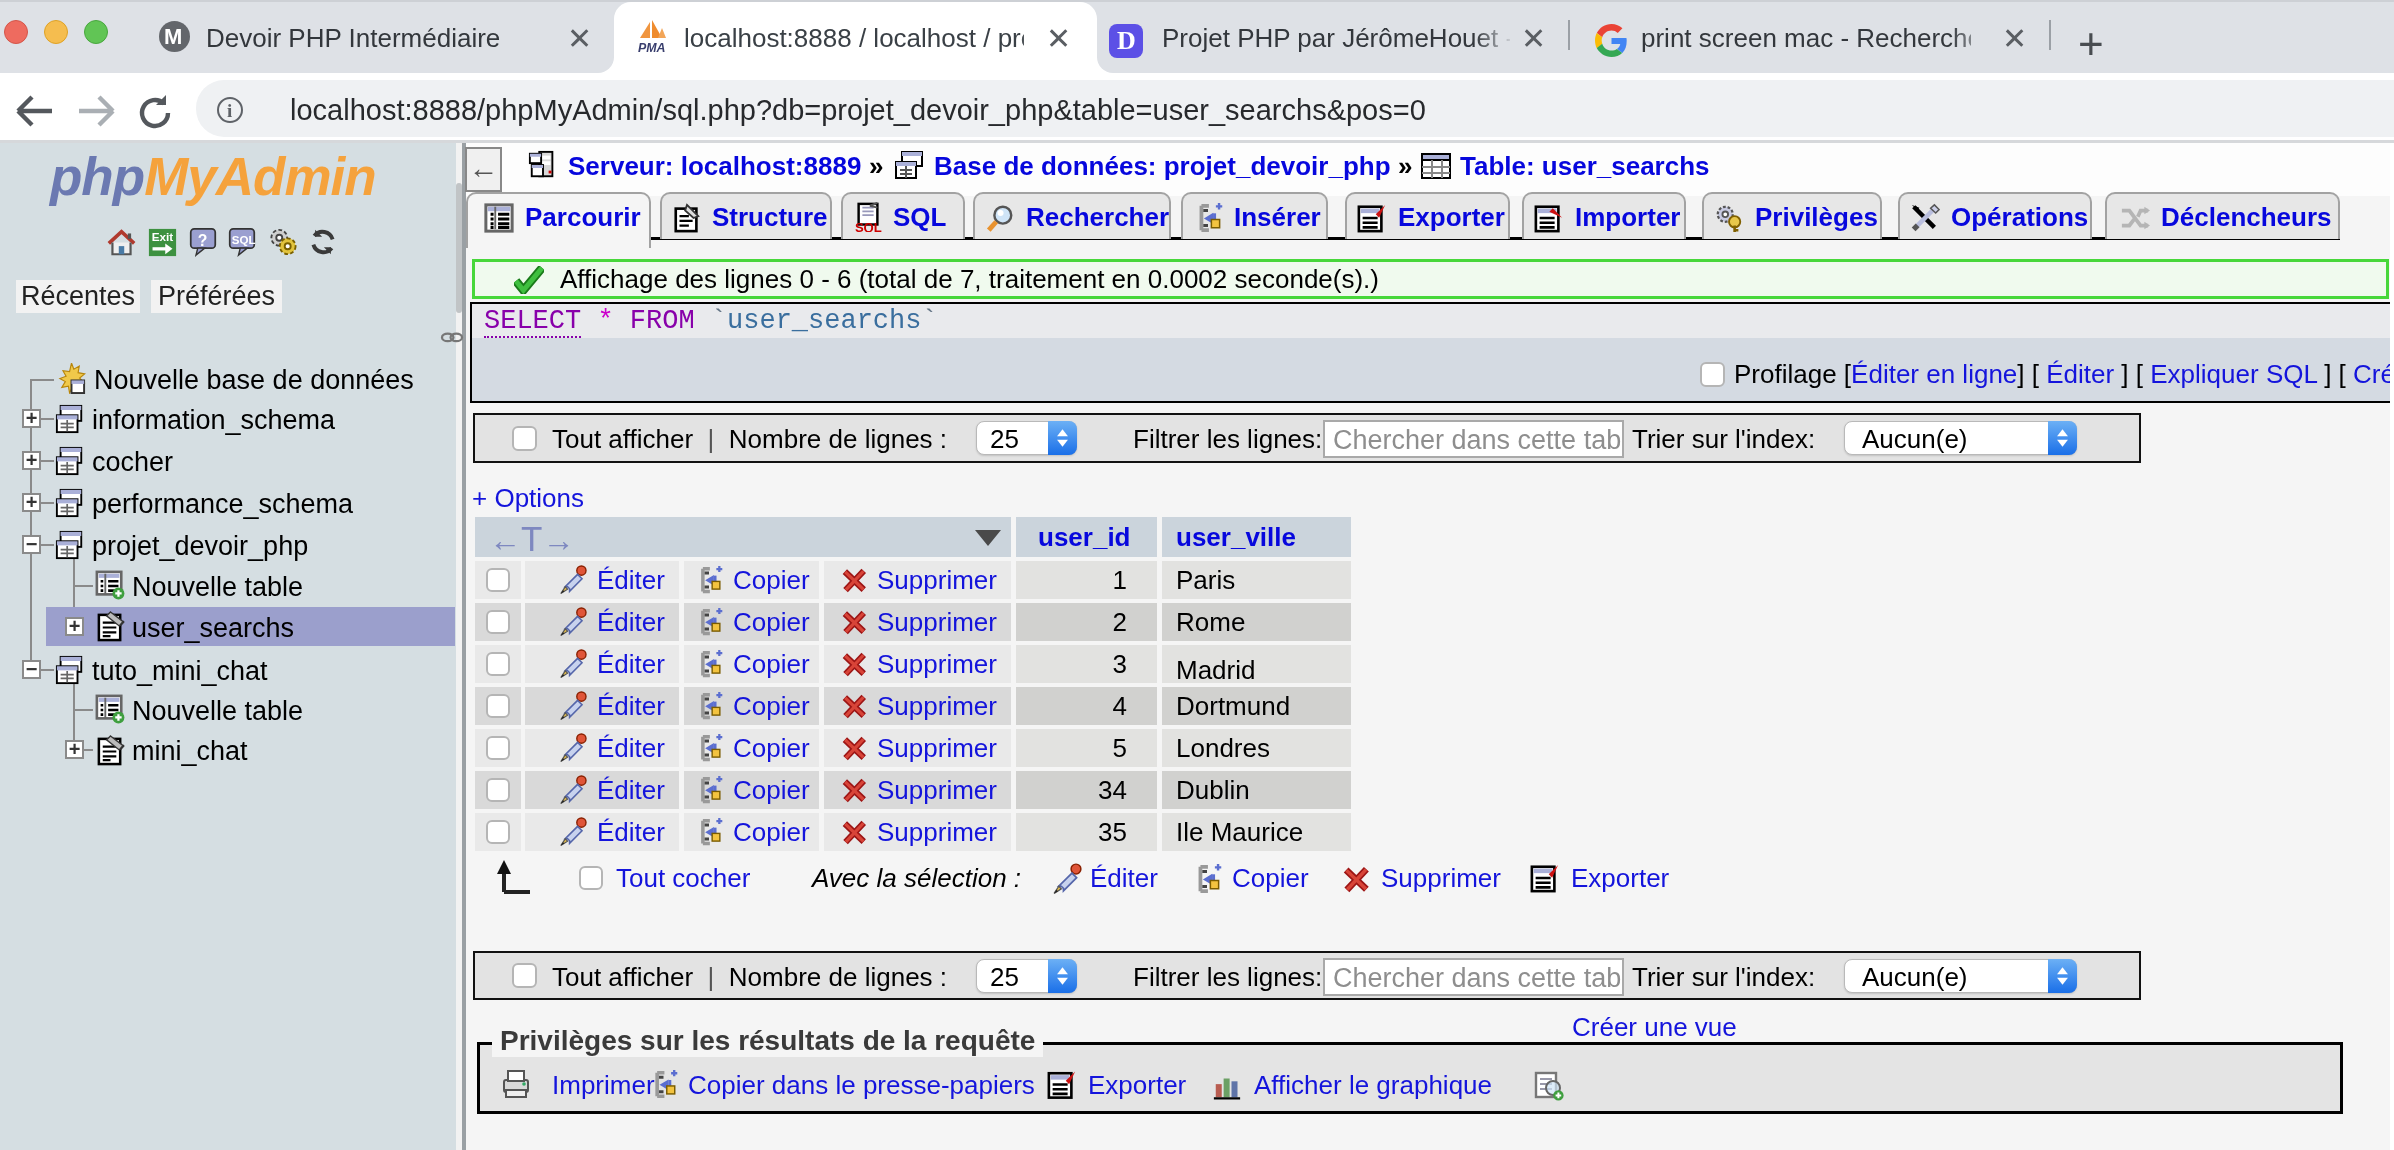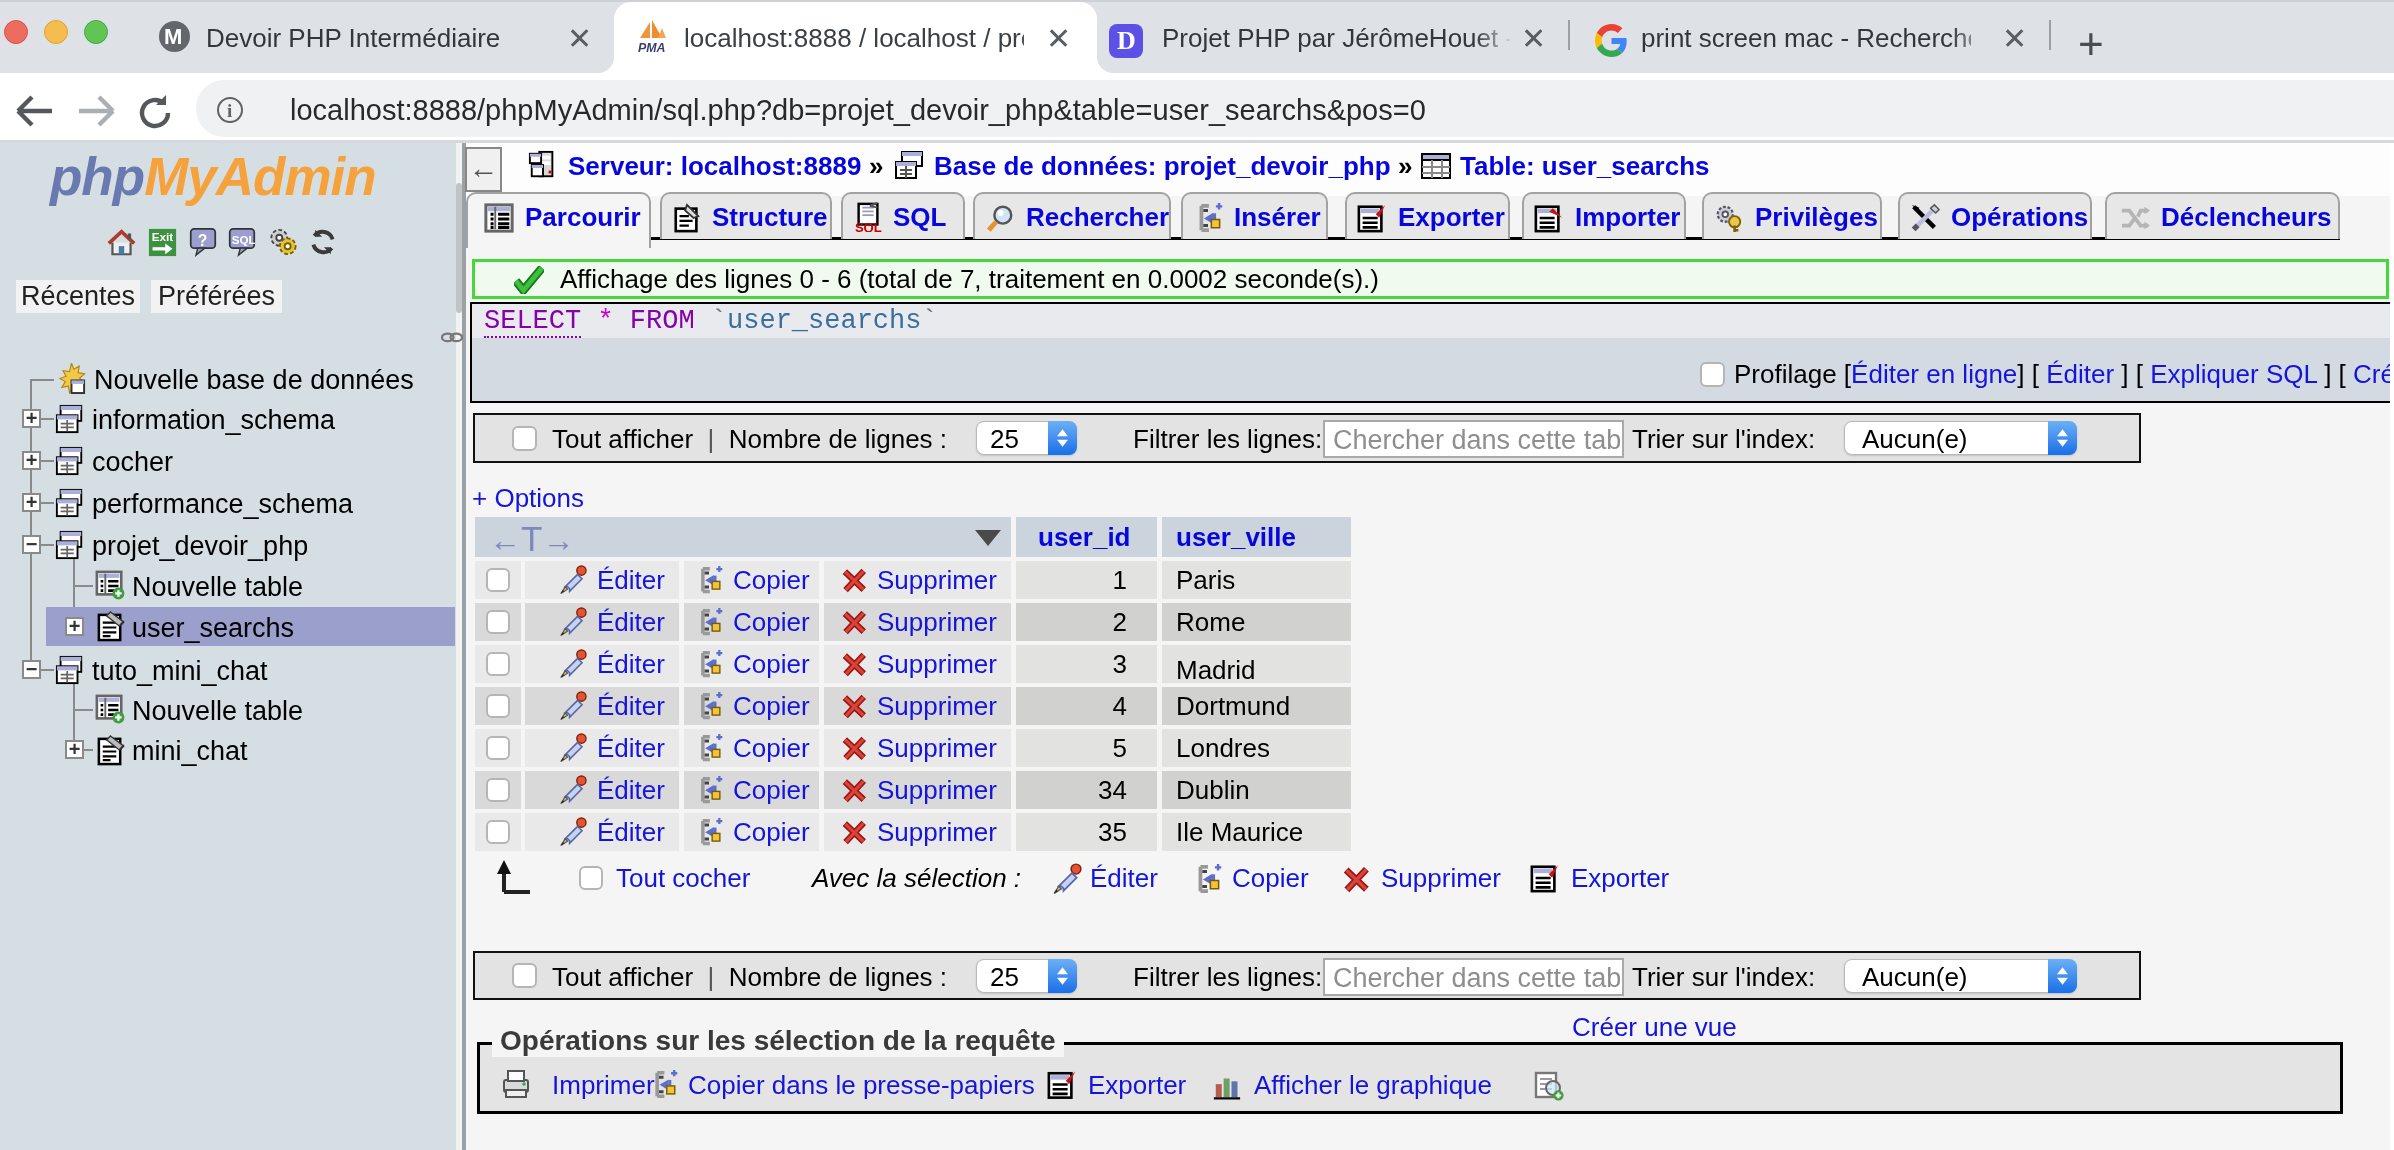--- a/index.html
+++ b/index.html
@@ -497,21 +497,21 @@
 <g id="i-view">
   <rect x="2" y="2" width="10" height="12" fill="#fff" stroke="#777" stroke-width="1.2"></rect>
   <path d="M4 5h6M4 7.5h6M4 10h6" stroke="#99a" stroke-width="1"></path>
   <circle cx="10.5" cy="9.5" r="3.5" fill="#cfe4f7" fill-opacity=".7" stroke="#666" stroke-width="1"></circle>
   <circle cx="13.2" cy="13.2" r="2.6" fill="#3f9f3f"></circle>
   <path d="M13.2 11.8v2.8M11.8 13.2h2.8" stroke="#fff" stroke-width="1"></path>
 </g>
 </defs>
 </svg>
 <div class="abs" id="fset"></div>
-<div class="abs" id="fsetlegend">Opérations sur les sélection de la requête</div>
+<div class="abs" id="fsetlegend">Privilèges sur les résultats de la requête</div>
 <div class="abs" style="left:500px;top:1068px;"><svg width="32" height="34" viewBox="0 0 16 17">
         <use href="#i-print"></use>
       </svg></div>
 <div class="abs lnk nw" style="left:552px;top:1070px;">Imprimer</div>
 <div class="abs" style="left:649px;top:1070px;"><svg width="29" height="29" viewBox="0 0 16 16">
         <use href="#i-ins"></use>
       </svg></div>
 <div class="abs lnk nw" style="left:688px;top:1070px;">Copier dans le presse-papiers</div>
 <div class="abs" style="left:1047px;top:1069px;"><svg width="30" height="31" viewBox="0 0 16 16">
         <use href="#i-export"></use>

